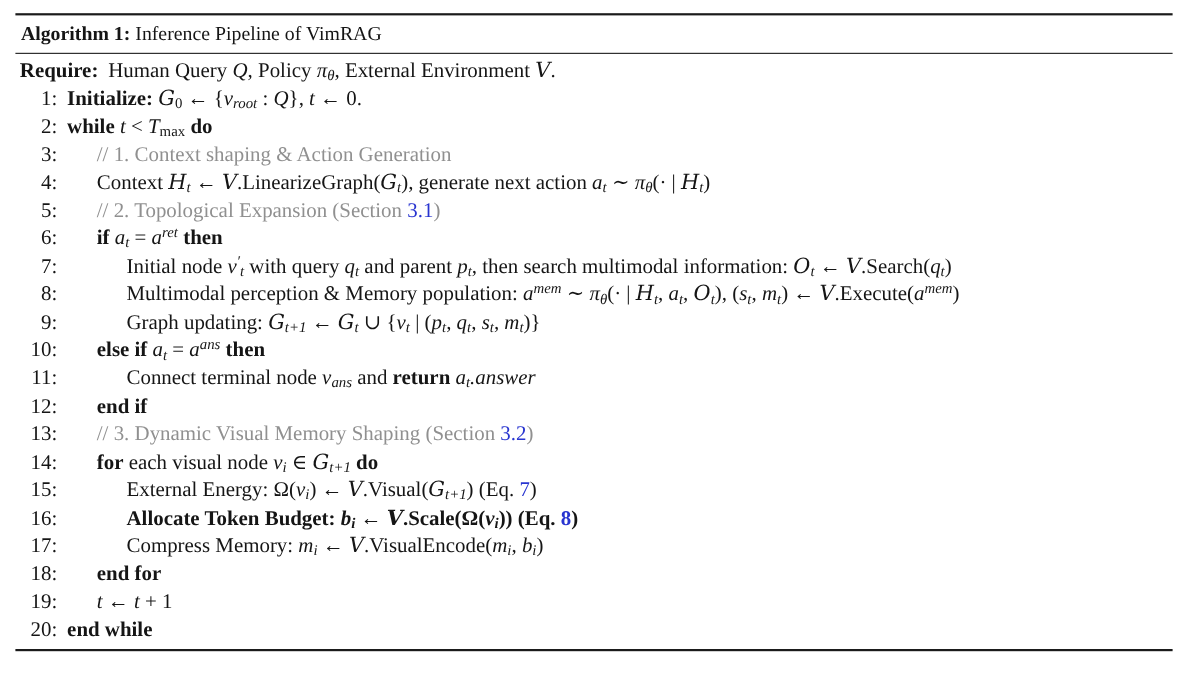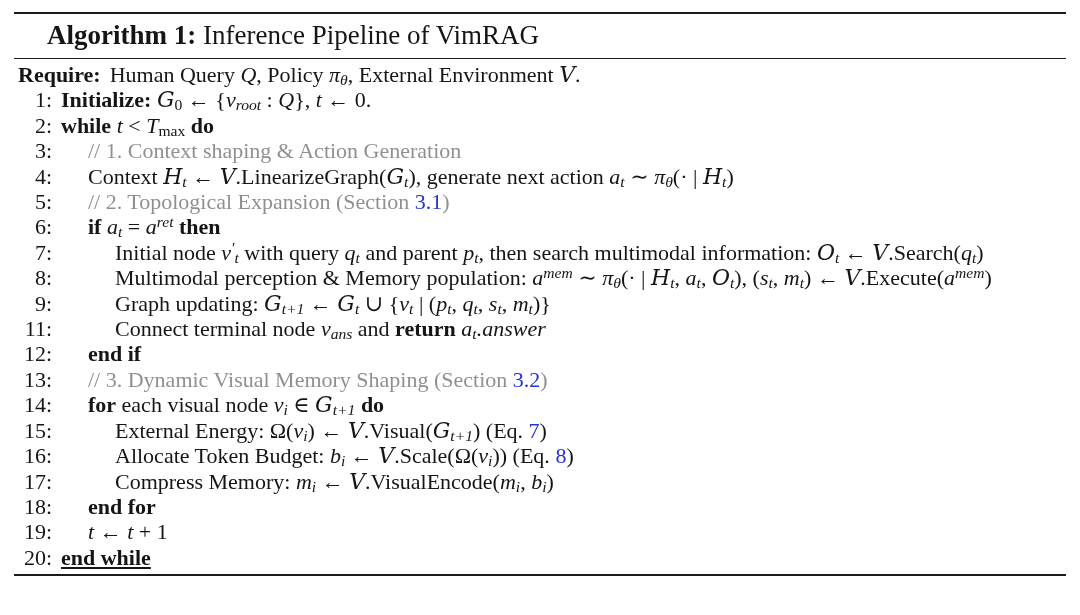--- a/index.html
+++ b/index.html
@@ -11,28 +11,27 @@
     overflow: hidden;
   }
   .algo {
     position: absolute;
     left: 14px; top: 12px;
     width: 1052px;
   }
   .rule       { border-top: 2.6px solid #1b1b1b; }
   .rule.mid   { border-top: 1.8px solid #1b1b1b; }
   .title {
-    font-size: 27px;
+    font-size: 18px;
     padding: 6px 0 7px 5px;
     white-space: pre;
-    margin-left: 28px;
   }
   .title b { font-weight: bold; }
   .algo-body {
-    font-size: 22px;
+    font-size: 19px;
     line-height: 25.4px;
     padding: 3px 0 4px 0;
   }
   .require-line { padding-left: 4px; white-space: pre; }
   .require-line > b { margin-right: 9px; }
   .line { display: flex; }
   .num {
     flex: none;
     width: 38px;
     text-align: right;
@@ -87,20 +86,24 @@
         </div>
         <div class="line">
           <span class="num">8:</span>
           <span class="content" style="padding-left: 54px;"><span>Multimodal perception &amp; Memory population: </span><i>a</i><sup class="m">mem</sup><span> ∼ </span><i>π</i><sub class="m">θ</sub><span>(· | </span><i class="cal">H</i><sub class="m">t</sub><span>, </span><i>a</i><sub class="m">t</sub><span>, </span><i class="cal">O</i><sub class="m">t</sub><span>), (</span><i>s</i><sub class="m">t</sub><span>, </span><i>m</i><sub class="m">t</sub><span>) ← </span><i class="cal">V</i><span>.Execute(</span><i>a</i><sup class="m">mem</sup><span>)</span></span>
         </div>
         <div class="line">
           <span class="num">9:</span>
           <span class="content" style="padding-left: 54px;"><span>Graph updating: </span><i class="cal">G</i><sub class="m">t+1</sub><span> ← </span><i class="cal">G</i><sub class="m">t</sub><span> ∪ {</span><i>v</i><sub class="m">t</sub><span> | (</span><i>p</i><sub class="m">t</sub><span>, </span><i>q</i><sub class="m">t</sub><span>, </span><i>s</i><sub class="m">t</sub><span>, </span><i>m</i><sub class="m">t</sub><span>)}</span></span>
         </div>
         <div class="line">
+          <span class="num">10:</span>
+          <span class="content" style="padding-left: 27px;"><b>else if</b><span> </span><i>a</i><sub class="m">t</sub><span> = </span><i>a</i><sup class="m">ans</sup><span> </span><b>then</b></span>
+        </div>
+        <div class="line">
           <span class="num">11:</span>
           <span class="content" style="padding-left: 54px;"><span>Connect terminal node </span><i>v</i><sub class="m">ans</sub><span> and </span><b>return</b><span> </span><i>a</i><sub class="m">t</sub><i>.answer</i></span>
         </div>
         <div class="line">
           <span class="num">12:</span>
           <span class="content" style="padding-left: 27px;"><b>end if</b></span>
         </div>
         <div class="line">
           <span class="num">13:</span>
           <span class="content" style="padding-left: 27px;"><span class="comment">// 3. Dynamic Visual Memory Shaping (Section </span><span class="link">3.2</span><span class="comment">)</span></span>
@@ -108,34 +111,34 @@
         <div class="line">
           <span class="num">14:</span>
           <span class="content" style="padding-left: 27px;"><b>for</b><span> each visual node </span><i>v</i><sub class="m">i</sub><span> ∈ </span><i class="cal">G</i><sub class="m">t+1</sub><span> </span><b>do</b></span>
         </div>
         <div class="line">
           <span class="num">15:</span>
           <span class="content" style="padding-left: 54px;"><span>External Energy: Ω(</span><i>v</i><sub class="m">i</sub><span>) ← </span><i class="cal">V</i><span>.Visual(</span><i class="cal">G</i><sub class="m">t+1</sub><span>) (Eq. </span><span class="link">7</span><span>)</span></span>
         </div>
         <div class="line">
           <span class="num">16:</span>
-          <span class="content" style="padding-left: 54px;"><span>Allocate Token Budget: </span><i>b</i><sub class="m">i</sub><span> ← </span><i class="cal">V</i><span>.Scale(Ω(</span><i>v</i><sub class="m">i</sub><span>)) (Eq. </span><span class="link">8</span><span>)</span></span>
+          <span class="content" style="padding-left: 54px; font-weight: bold;"><span>Allocate Token Budget: </span><i>b</i><sub class="m">i</sub><span> ← </span><i class="cal">V</i><span>.Scale(Ω(</span><i>v</i><sub class="m">i</sub><span>)) (Eq. </span><span class="link">8</span><span>)</span></span>
         </div>
         <div class="line">
           <span class="num">17:</span>
           <span class="content" style="padding-left: 54px;"><span>Compress Memory: </span><i>m</i><sub class="m">i</sub><span> ← </span><i class="cal">V</i><span>.VisualEncode(</span><i>m</i><sub class="m">i</sub><span>, </span><i>b</i><sub class="m">i</sub><span>)</span></span>
         </div>
         <div class="line">
           <span class="num">18:</span>
           <span class="content" style="padding-left: 27px;"><b>end for</b></span>
         </div>
         <div class="line">
           <span class="num">19:</span>
           <span class="content" style="padding-left: 27px;"><i>t</i><span> ← </span><i>t</i><span> + 1</span></span>
         </div>
         <div class="line">
           <span class="num">20:</span>
-          <span class="content" style="padding-left: 0px; text-decoration: underline;"><b>end while</b></span>
+          <span class="content" style="padding-left: 0px;"><b>end while</b></span>
         </div>
       </div>
   </div>
   <div class="rule"></div>
 </div>
 
 </body></html>

